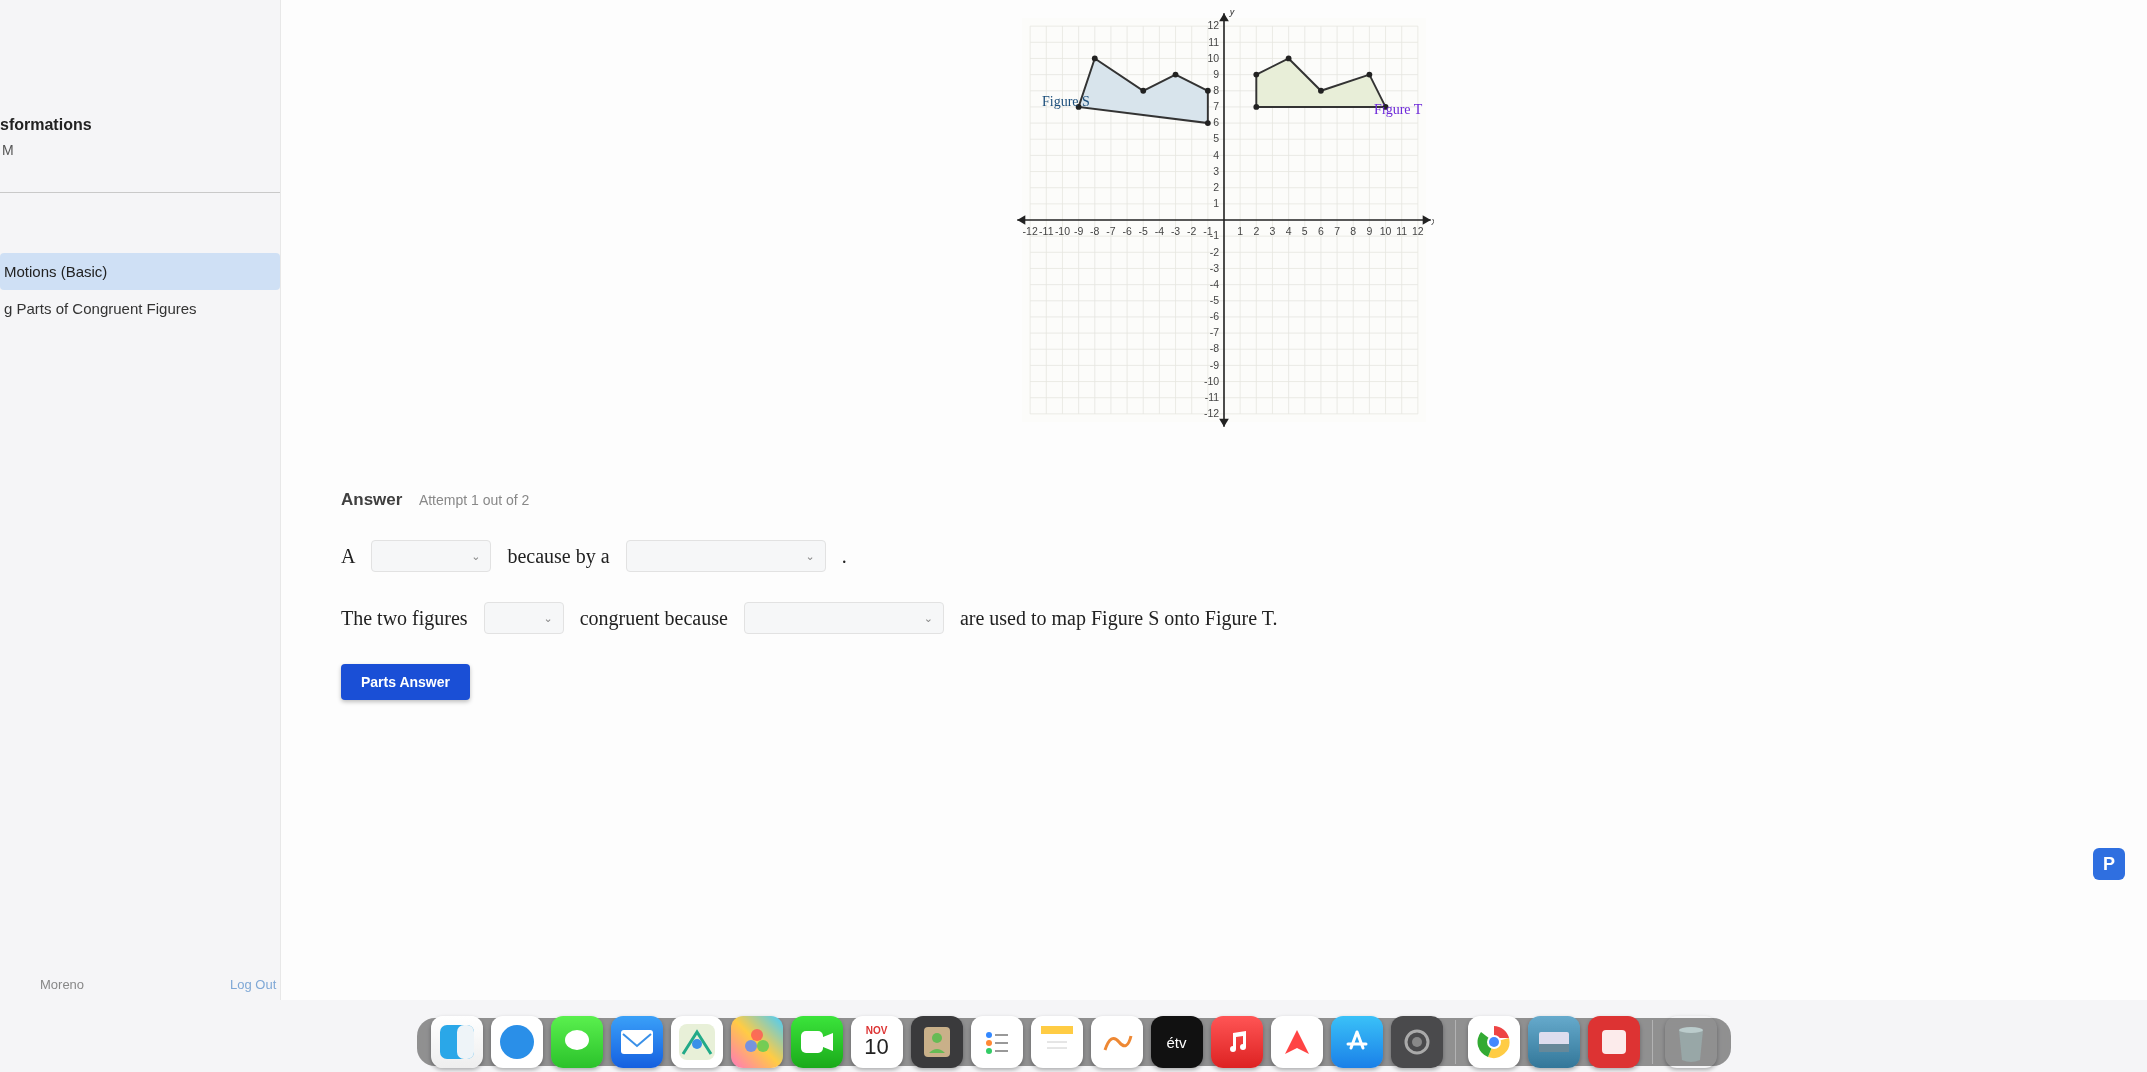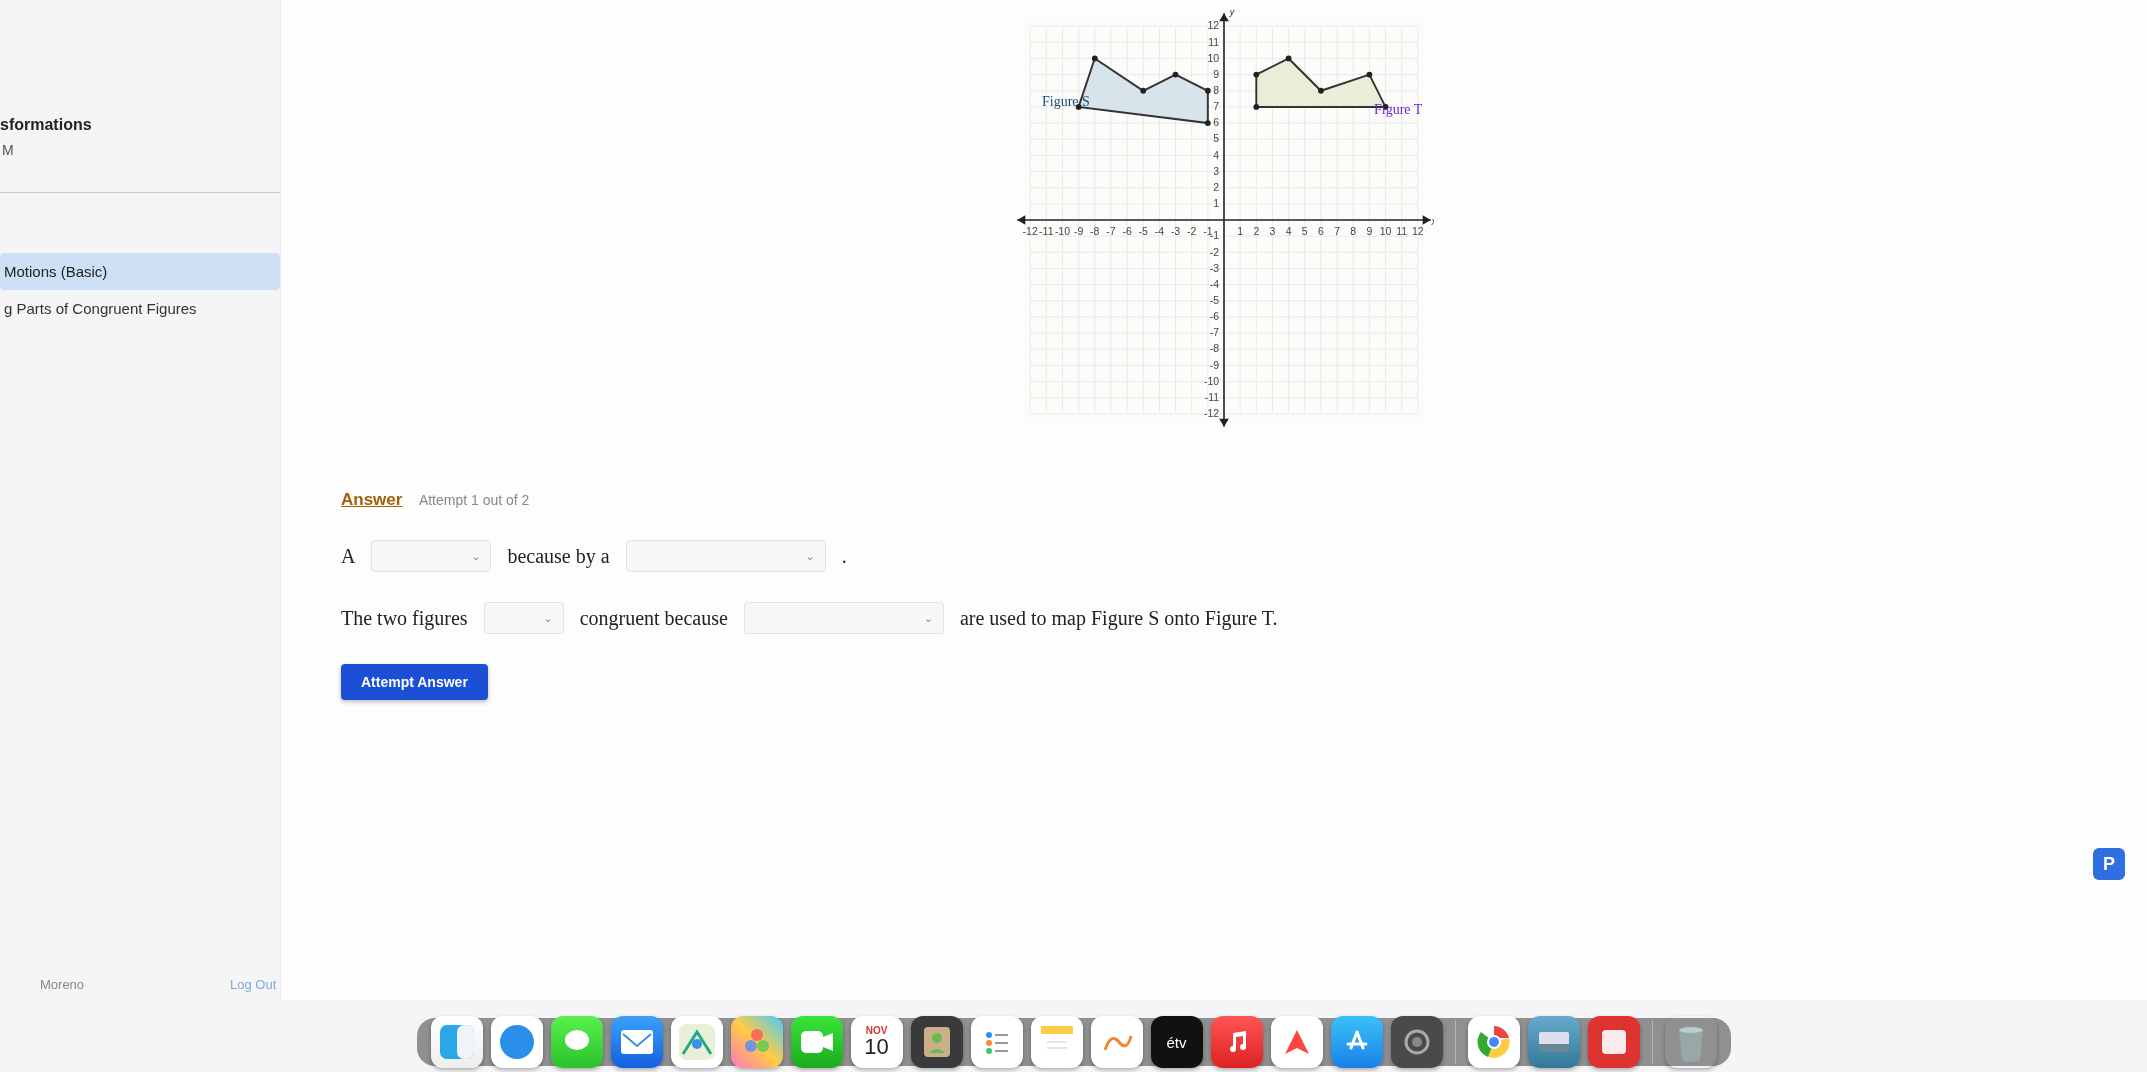--- a/index.html
+++ b/index.html
@@ -74,23 +74,22 @@
   .answer-section {
     margin-top: 40px;
     padding-left: 0;
   }
   .answer-header {
     margin-bottom: 30px;
   }
   .answer-label {
     font-weight: 700;
     font-size: 17px;
-    color: #a16207;
+    color: #404040;
     margin-right: 12px;
-    text-decoration: underline;
   }
   .attempt-label {
     font-size: 14px;
     color: #888;
   }
   .sentence-row {
     display: flex;
     align-items: center;
     gap: 16px;
     font-family: Georgia, 'Times New Roman', serif;
@@ -370,21 +369,21 @@
             <span class="chev">⌄</span>
           </div>
         <span class="word">congruent because</span>
         <div class="dropdown wide">
             <span class="chev">⌄</span>
           </div>
         <span class="word">are used to map Figure S onto Figure T.</span>
       </div>
 
       <button class="submit-btn">
-        <span>Attempt Answer</span>
+        <span>Parts Answer</span>
       </button>
     </div>
 
     <div class="p-badge">P</div>
   </main>
 </div>
 
 <div class="footer-row" style="bottom:80px;">
   <span>Moreno</span>
   <span class="logout" style="position:absolute; left:230px;">Log Out</span>

